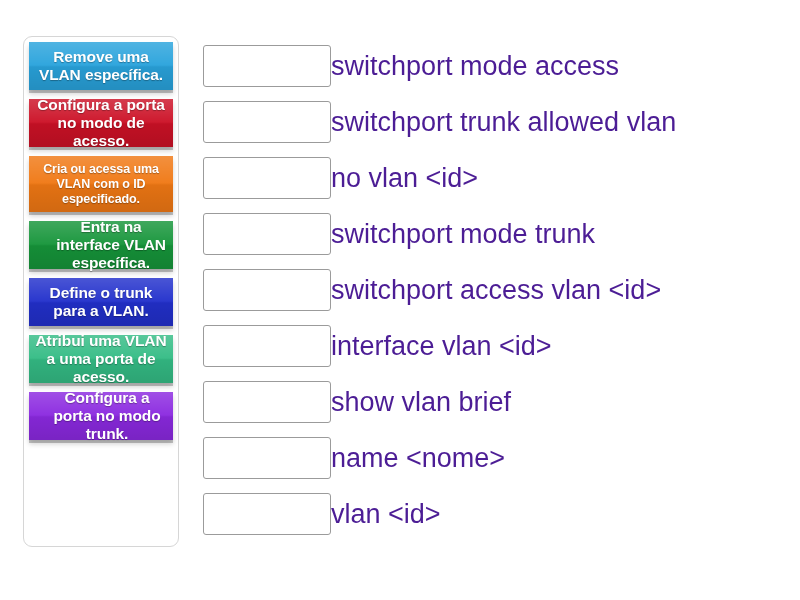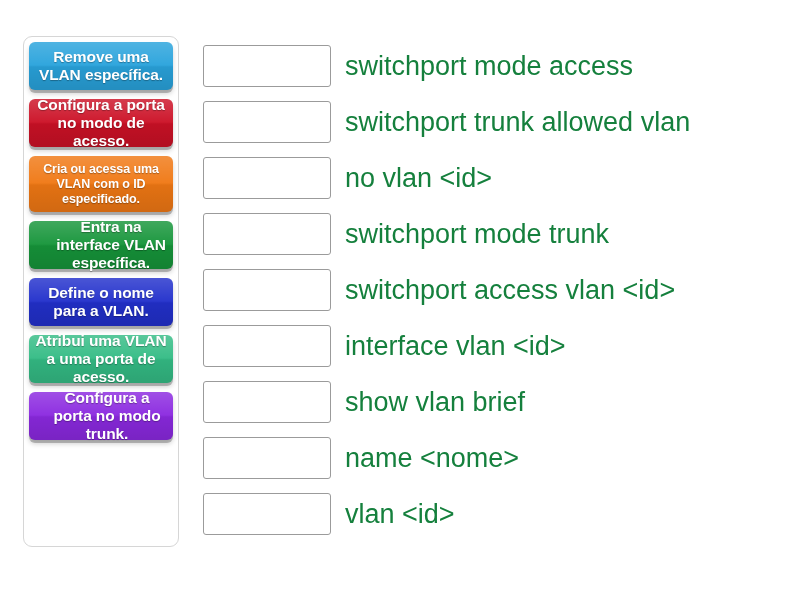--- a/index.html
+++ b/index.html
@@ -32,21 +32,21 @@
     border-radius: 9px;
     padding: 5px 5px;
     display: flex;
     flex-direction: column;
     align-items: center;
   }
 
   .tile {
     position: relative;
     width: 144px;
-    border-radius: 6px;
+    border-radius: 0;
     color: #ffffff;
     font-weight: bold;
     text-align: center;
     letter-spacing: -0.1px;
     display: flex;
     align-items: center;
     justify-content: center;
     text-shadow: 0 1px 1px rgba(0,0,0,0.30);
     box-shadow: 0 3px 0 rgba(0,0,0,0.22), 0 4px 5px rgba(0,0,0,0.18);
     background-image: linear-gradient(to bottom,
@@ -89,24 +89,24 @@
   .drop-box {
     width: 128px;
     height: 42px;
     background: #ffffff;
     border: 1px solid #9b9b9b;
     border-radius: 3px;
     flex: 0 0 128px;
   }
 
   .command {
-    margin-left: 14px;
+    margin-left: 0;
     font-size: 27px;
     line-height: 30px;
-    color: #15803d;
+    color: #4c1d95;
     font-weight: 400;
     white-space: nowrap;
   }
 </style>
 </head>
 <body>
 
 <div id="stage">
 
   <div class="tile-panel" id="tile-panel">
@@ -116,21 +116,21 @@
       <div class="tile lines2" style="background-color: rgb(204, 17, 38);">
         <span class="tile-text">Configura a porta no modo de acesso.</span>
       </div>
       <div class="tile lines3" style="background-color: rgb(240, 120, 20);">
         <span class="tile-text">Cria ou acessa uma VLAN com o ID especificado.</span>
       </div>
       <div class="tile lines2" style="background-color: rgb(22, 149, 58); padding-left: 20px;">
         <span class="tile-text">Entra na interface VLAN específica.</span>
       </div>
       <div class="tile lines2" style="background-color: rgb(34, 48, 204);">
-        <span class="tile-text">Define o nome para a VLAN.</span>
+        <span class="tile-text">Define o trunk para a VLAN.</span>
       </div>
       <div class="tile lines2" style="background-color: rgb(52, 188, 133);">
         <span class="tile-text">Atribui uma VLAN a uma porta de acesso.</span>
       </div>
       <div class="tile lines2" style="background-color: rgb(139, 41, 224); padding-left: 12px;">
         <span class="tile-text">Configura a porta no modo trunk.</span>
       </div>
     </div>
 
   <div class="answer-col" id="answer-col">

